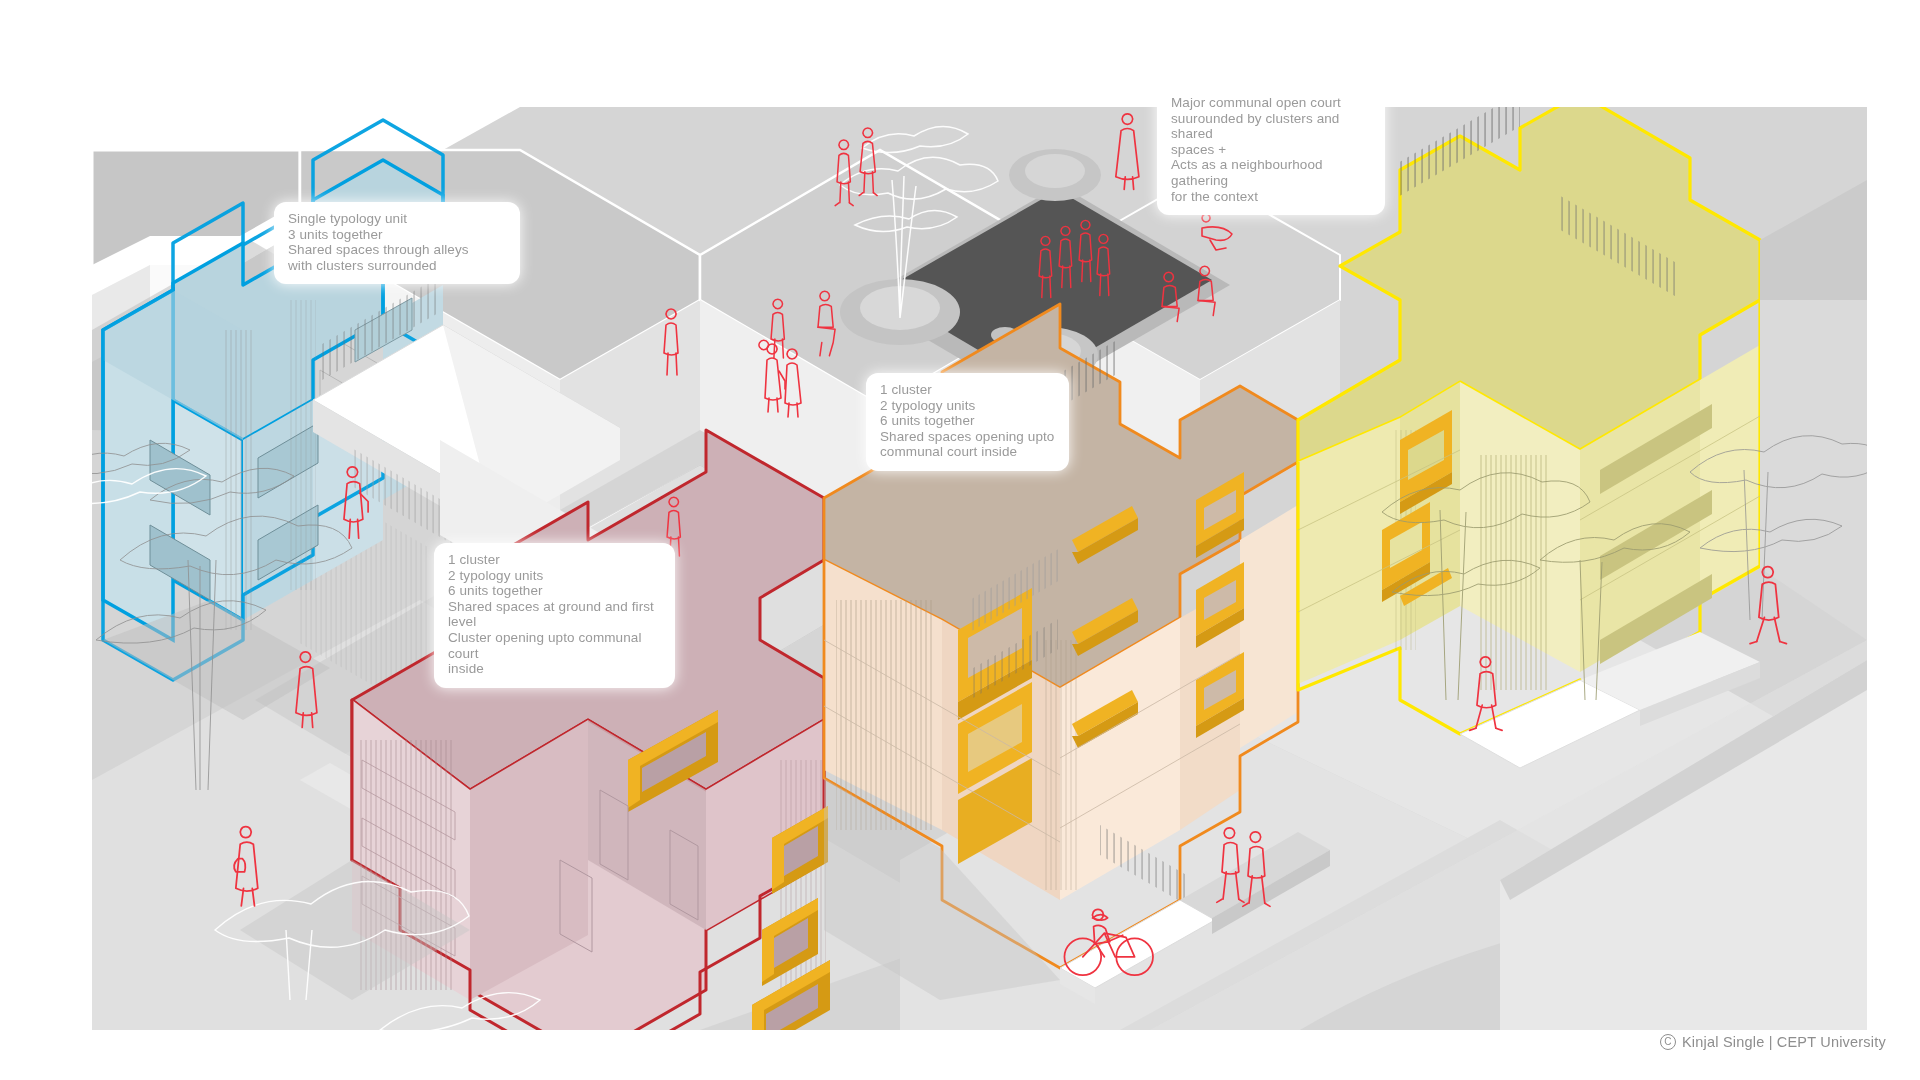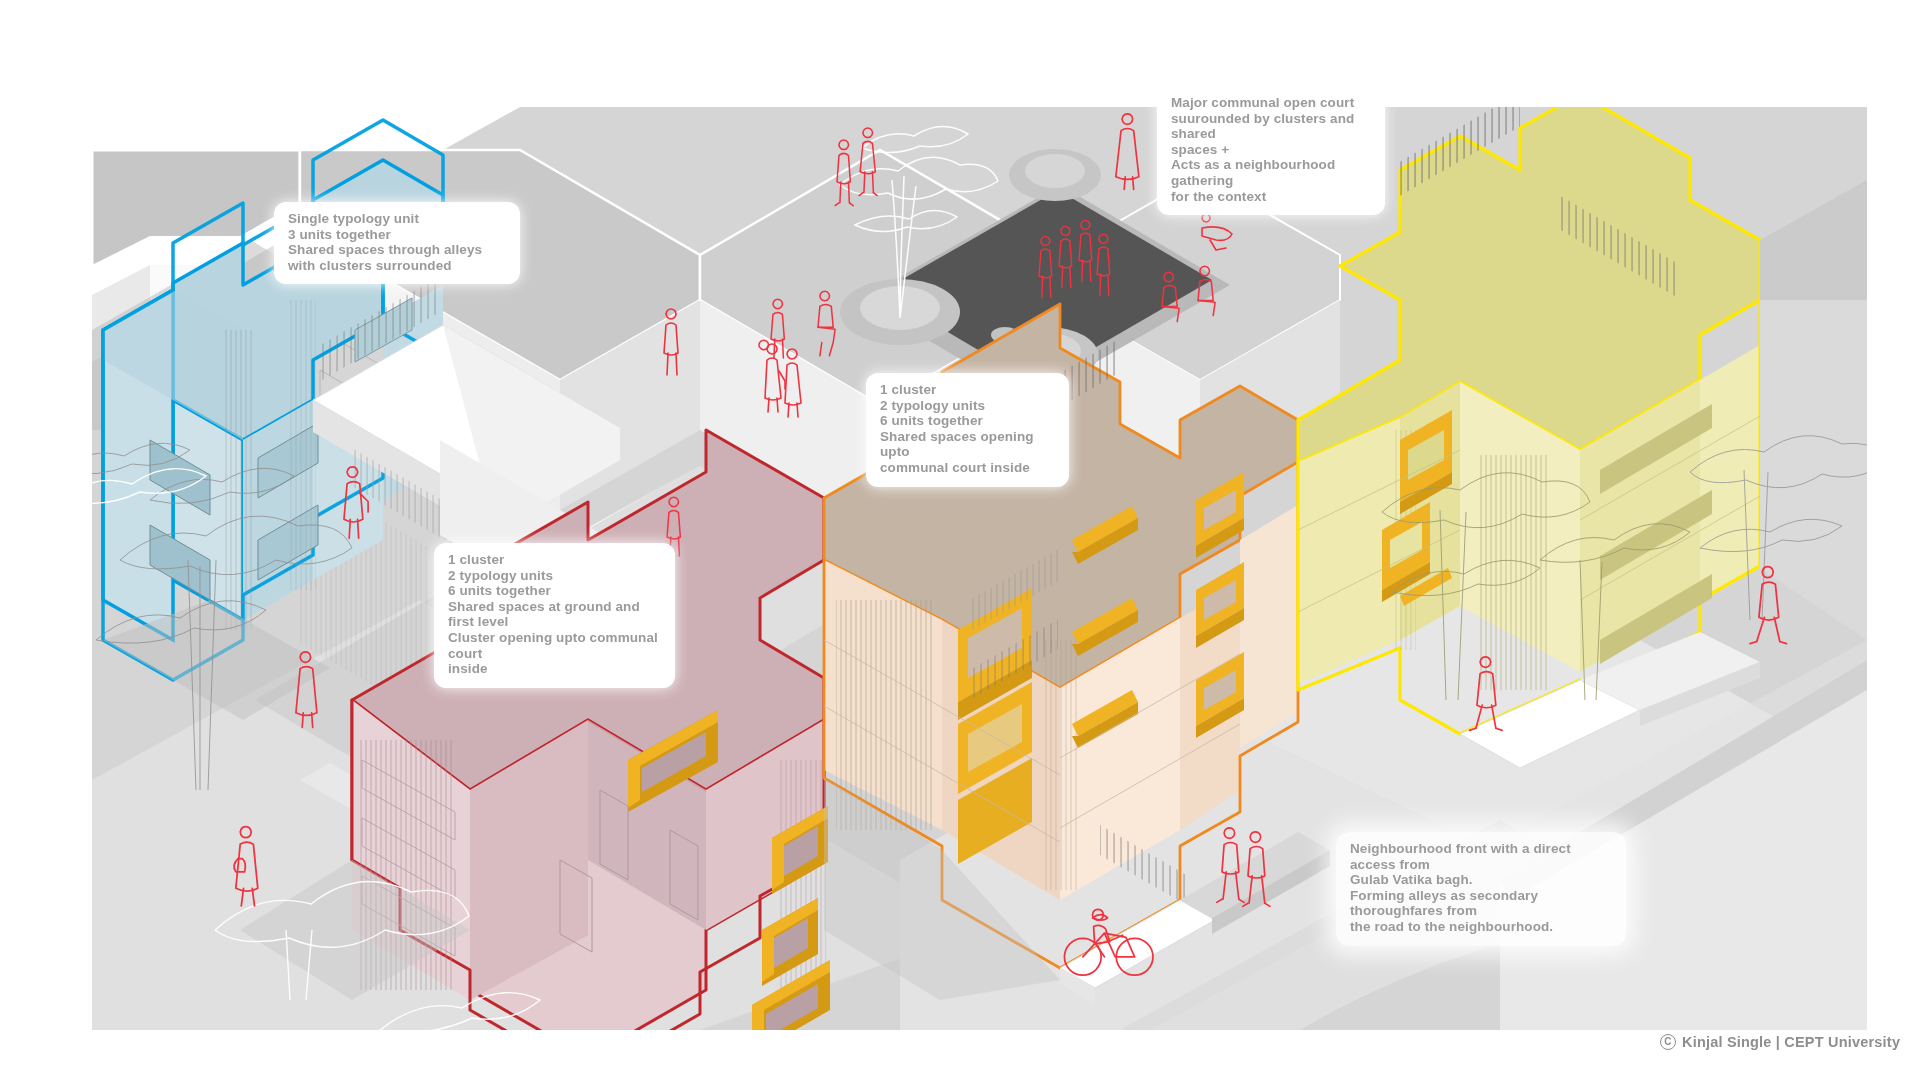--- a/index.html
+++ b/index.html
@@ -1,17 +1,17 @@
 <!DOCTYPE html>
 <html><head>
 <meta charset="utf-8">
 <style>
   html,body{margin:0;padding:0;background:#ffffff;}
   body{width:1920px;height:1080px;overflow:hidden;font-family:"Liberation Sans",sans-serif;}
-  #stage{position:relative;width:1920px;height:1080px;background:#ffffff;font-weight:bold;}
+  #stage{position:relative;width:1920px;height:1080px;background:#ffffff;}
 
   
   #plate{position:absolute;left:92px;top:107px;width:1775px;height:923px;background:#d5d5d5;}
   #svgwrap{position:absolute;left:0;top:0;width:1920px;height:1080px;}
   svg{display:block;}
 
   
   .callout{
     position:absolute;
     background:#ffffff;
@@ -578,23 +578,19 @@
 Shared spaces opening upto
 communal court inside</div>
 
   <div class="callout" id="c-pink">1 cluster
 2 typology units
 6 units together
 Shared spaces at ground and first level
 Cluster opening upto communal court
 inside</div>
 
-  <div class="callout soft" id="c-front">Neighbourhood front with a direct access from
-Gulab Vatika bagh.
-Forming alleys as secondary thoroughfares from
-the road to the neighbourhood.</div>
 
   <div id="credit">
     <span class="cmark">C</span>
     <span>Kinjal Single | CEPT University</span>
   </div>
 
 </div>
 
 </body></html>

